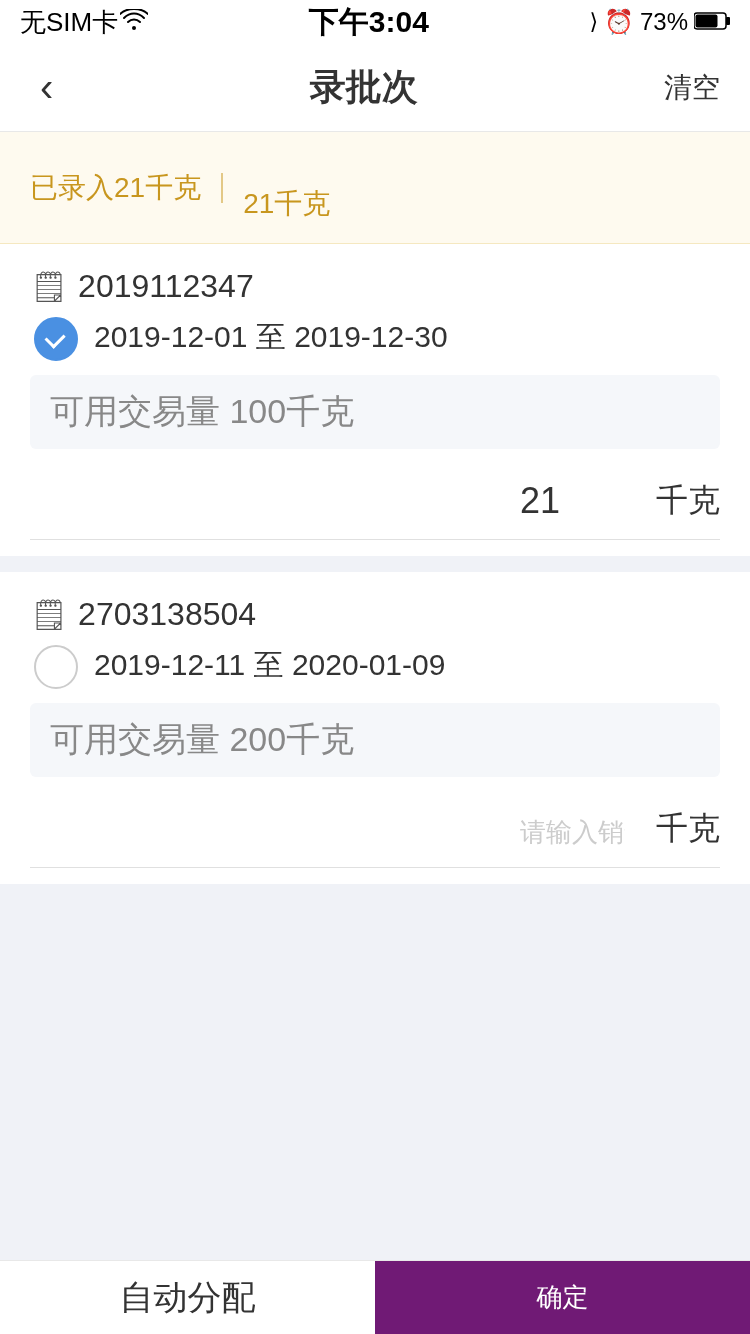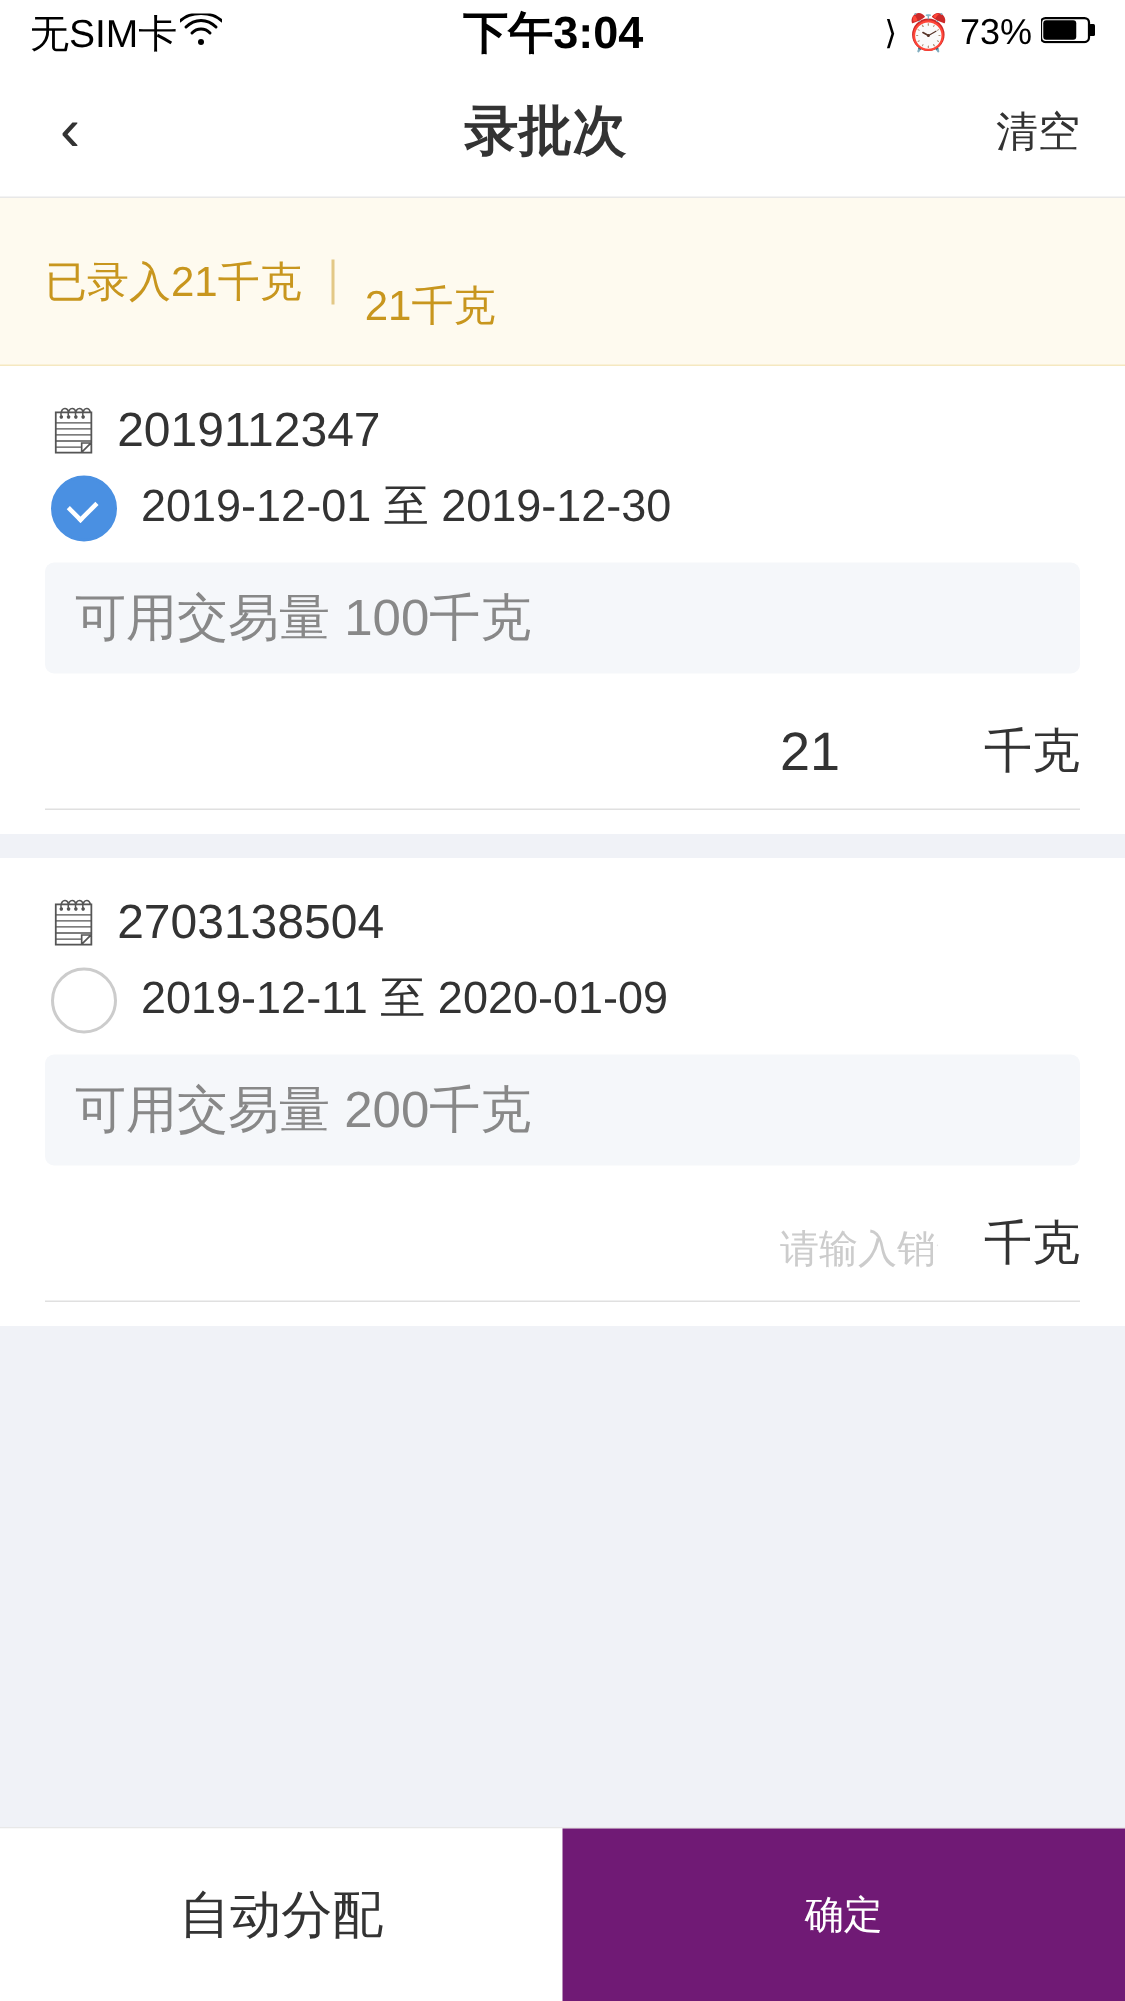--- a/index.html
+++ b/index.html
@@ -207,21 +207,21 @@
       background: #f0f2f7;
       flex: 1;
       min-height: 400px;
     }
 
     
     .footer {
       position: fixed;
       bottom: 0;
       width: 750px;
-      height: 116px;
+      height: 74px;
       display: flex;
       background: #fff;
       border-top: 1px solid #e8e8e8;
     }
     .footer-auto {
       flex: 1;
       display: flex;
       align-items: center;
       justify-content: center;
       font-size: 34px;

